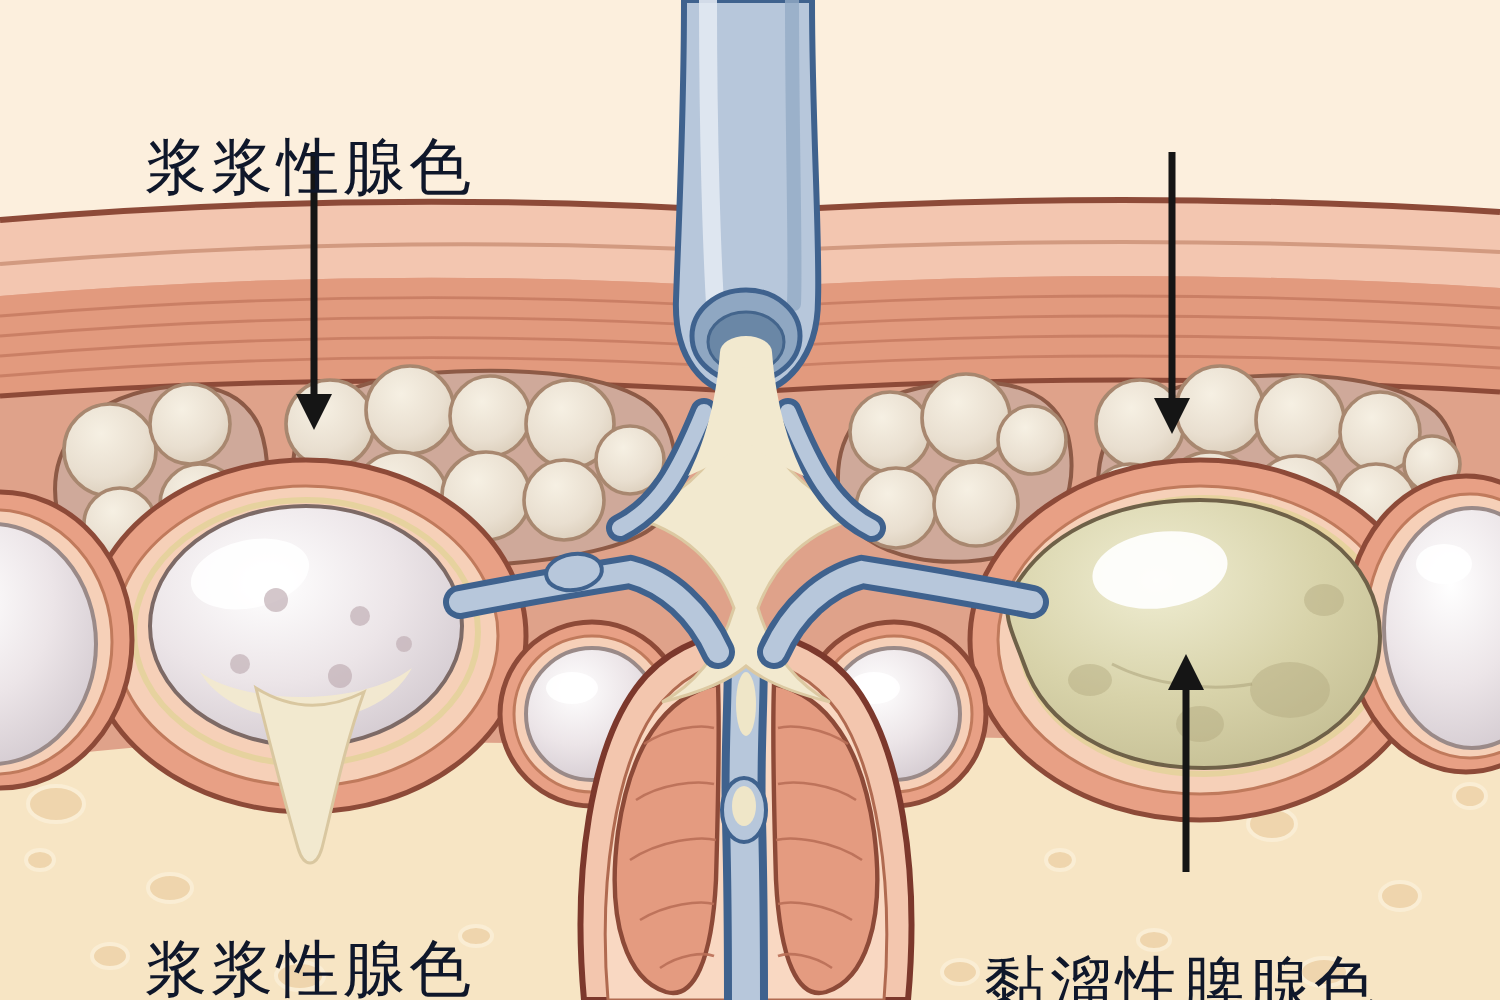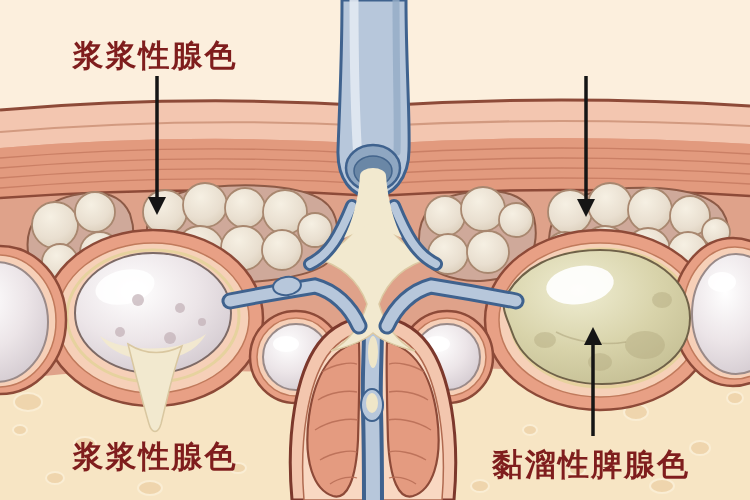--- a/index.html
+++ b/index.html
@@ -8,25 +8,26 @@
     width:750px;height:500px;
     overflow:hidden;
     background:#fcefdd;
     font-family:"Liberation Sans", sans-serif;
   }
   .stage svg{position:absolute;left:0;top:0;}
   .lbl{
     position:absolute;
     transform:translate(-50%,-50%);
     font-size:31px;
-    font-weight:700;
+    font-weight:400;
     letter-spacing:2px;
-    color:#7f1d1d;
+    color:#0f172a;
     white-space:nowrap;
     user-select:none;
+    margin-top:28px;
   }
   .cell{fill:url(#gCell);stroke:#a8876f;stroke-width:1.8;}
   .stria{stroke:#c57a60;stroke-width:1.4;fill:none;opacity:.85;}
   .lstria{stroke:#b96f56;stroke-width:1.3;fill:none;opacity:.9;}
   .cup{fill:#e8a085;stroke:#8d4a38;stroke-width:2.5;}
   .cupin{fill:#f6d0b8;stroke:#c07a5c;stroke-width:1.5;}
   .ductu{stroke:#3f628e;fill:none;stroke-linecap:round;}
   .ducto{stroke:#b7c7db;fill:none;stroke-linecap:round;}
   .arrow{stroke:#151515;stroke-width:3.5;}
   .ahead{fill:#151515;stroke:none;}

